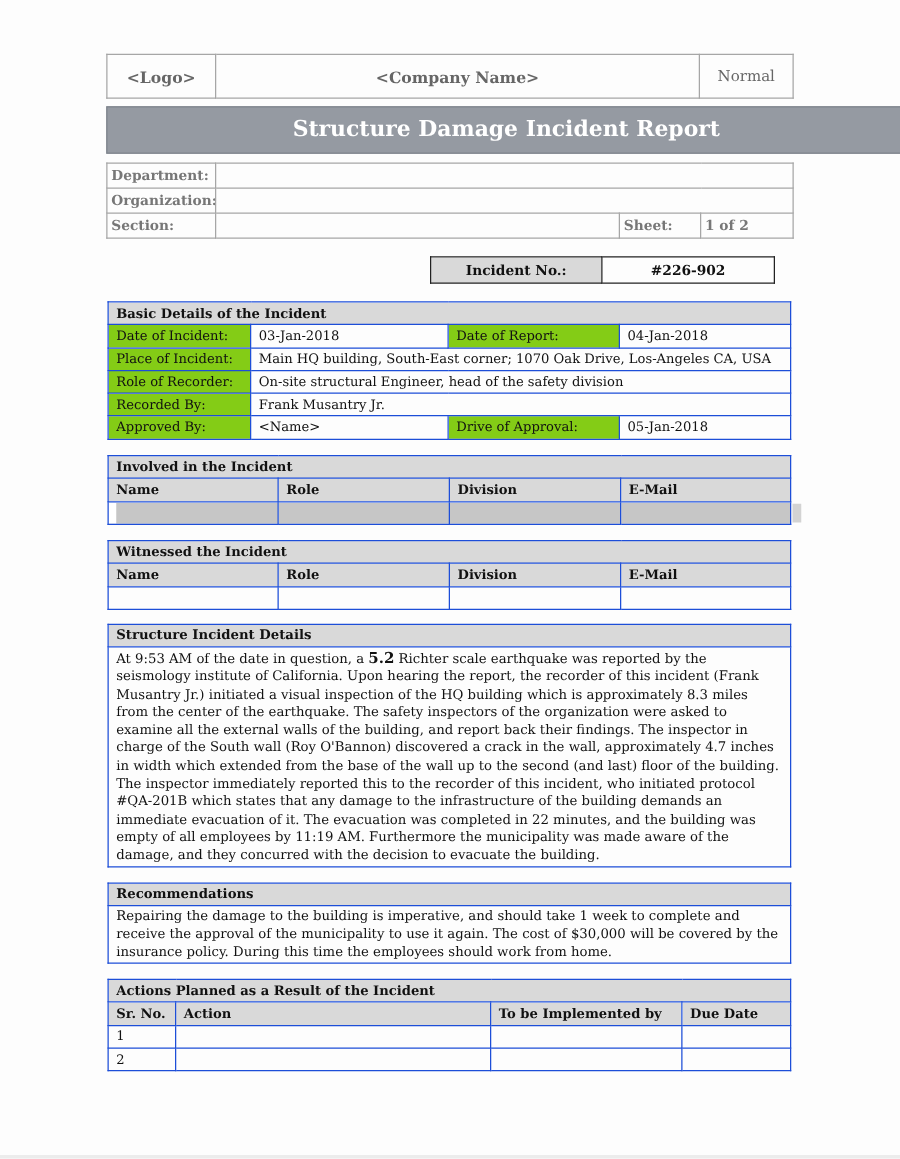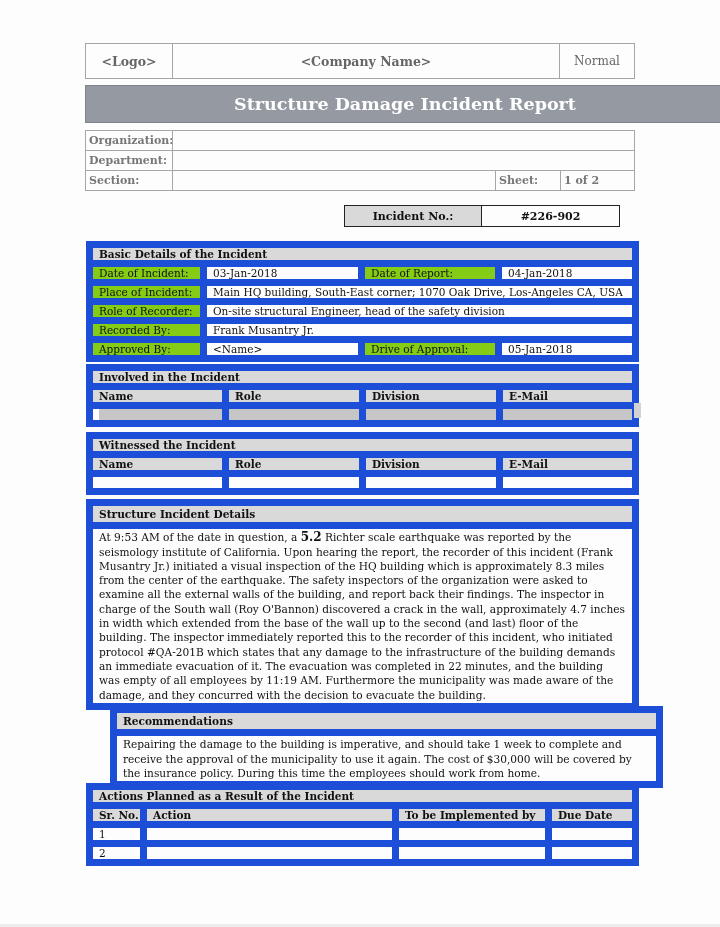--- a/index.html
+++ b/index.html
@@ -15,21 +15,21 @@
   .titlebar { position:absolute; left:85px; top:85px; width:640px; height:38px; background:#959aa2;
               border:1px solid #7f848c; box-sizing:border-box; color:#fff; font-weight:bold;
               font-size:17.5px; text-align:center; line-height:36px; }
   .org { left:85px; top:130px; width:549px; }
   .org td { border:1px solid #a6a6a6; height:20px; font-size:11px; color:#777; font-weight:bold; padding:0 3px; }
   .org td.v { font-weight:normal; color:#777; }
   .inc { left:344px; top:205px; width:275px; }
   .inc td { border:1px solid #222; height:21px; text-align:center; font-weight:bold; font-size:11px; }
   .inc td.l { background:#d9d9d9; }
   .sec { left:86px; width:546px; }
-  .sec td { border:7px solid #1d4ed8; font-size:10.5px; height:18.3px; }
+  .sec td { border:1px solid #1d4ed8; font-size:10.5px; height:18.3px; }
   .sec td.h { background:#d9d9d9; font-weight:bold; }
   .sec td.lbl { background:#84cc16; }
   .sec td.gray { background:#c6c6c6; }
   .para td { white-space:normal; line-height:14.3px; padding:1px 6px 1px 6px; font-size:10.6px; }
   .sideblock { position:absolute; left:634px; top:403px; width:7px; height:15px; background:#d3d3d3; }
 </style>
 </head>
 <body>
 
 <table class="hdr">
@@ -51,25 +51,25 @@
 
 <table class="org">
   <colgroup>
       <col style="width:87px">
       <col style="width:323px">
       <col style="width:65px">
       <col style="width:74px">
     </colgroup>
   <tbody>
       <tr>
+    <td>Department:</td>
+    <td class="v" colspan="3"></td>
+  </tr>
+  <tr>
     <td>Organization:</td>
-    <td class="v" colspan="3"></td>
-  </tr>
-  <tr>
-    <td>Department:</td>
     <td class="v" colspan="3"></td>
   </tr>
   <tr>
     <td>Section:</td>
     <td class="v"></td>
     <td>Sheet:</td>
     <td>1 of 2</td>
   </tr>
 </tbody>
   </table>
@@ -185,21 +185,21 @@
   <tbody>
       <tr>
         <td class="h" style="height:18px;">Structure Incident Details</td>
       </tr>
   <tr>
         <td><span>At 9:53 AM of the date in question, a </span><span style="font-size:12px;font-weight:bold;">5.2</span><span> Richter scale earthquake was reported by the seismology institute of California. Upon hearing the report, the recorder of this incident (Frank Musantry Jr.) initiated a visual inspection of the HQ building which is approximately 8.3 miles from the center of the earthquake. The safety inspectors of the organization were asked to examine all the external walls of the building, and report back their findings. The inspector in charge of the South wall (Roy O'Bannon) discovered a crack in the wall, approximately 4.7 inches in width which extended from the base of the wall up to the second (and last) floor of the building. The inspector immediately reported this to the recorder of this incident, who initiated protocol #QA-201B which states that any damage to the infrastructure of the building demands an immediate evacuation of it. The evacuation was completed in 22 minutes, and the building was empty of all employees by 11:19 AM. Furthermore the municipality was made aware of the damage, and they concurred with the decision to evacuate the building.</span></td>
       </tr>
 </tbody>
   </table>
 
-<table class="sec para" style="top:706px;margin-left:24px;">
+<table class="sec para" style="top:706px;">
   <colgroup>
       <col style="width:546px">
     </colgroup>
   <tbody>
       <tr>
         <td class="h" style="height:18px;">Recommendations</td>
       </tr>
   <tr>
         <td>Repairing the damage to the building is imperative, and should take 1 week to complete and receive the approval of the municipality to use it again. The cost of $30,000 will be covered by the insurance policy. During this time the employees should work from home.</td>
       </tr>

